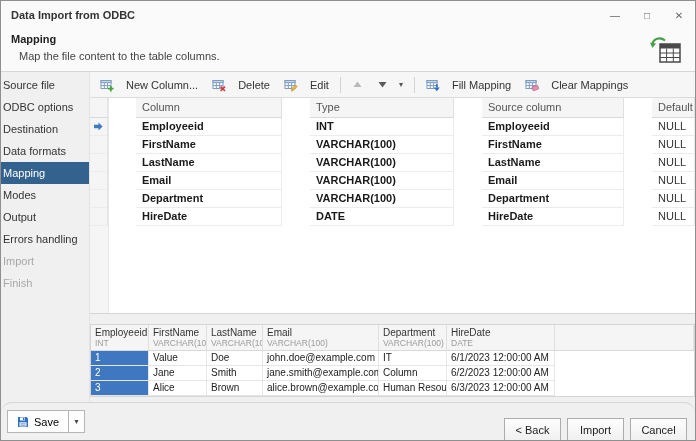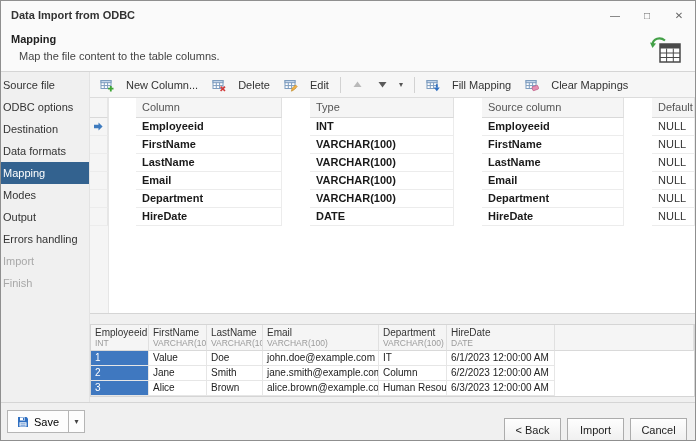--- a/index.html
+++ b/index.html
@@ -63,21 +63,21 @@
           padding:2px 4px; overflow:hidden; }
   .pv-hn { font-size:10px; color:#333; line-height:11px; white-space:nowrap; }
   .pv-ht { font-size:8.5px; color:#9b9b9b; line-height:10px; white-space:nowrap; }
   .pv-cell { height:15px; line-height:14px; font-size:10px; padding:0 4px; border-right:1px solid #e6e6e6;
              border-bottom:1px solid #e6e6e6; white-space:nowrap; overflow:hidden; color:#222; }
   .pv-key { background:var(--row-key-blue, #3f78c0); color:#fff; }
   .pv-fill { border-right:none; border-bottom:none; background:#fff; }
 
   
   .footer { position:absolute; left:0; right:0; bottom:0; height:38px; background:#f0f0f0;
-            border-top:1px solid #d5d5d5; display:flex; align-items:center; }
+            border-top:1px solid #d5d5d5; display:flex; align-items:center;border-radius:11px; }
   .save-split { display:flex; margin-left:6px; height:23px; }
   .save-main { display:flex; align-items:center; gap:5px; padding:0 9px; background:#fdfdfd;
                border:1px solid #b5b5b5; font-size:11px; font-family:inherit; cursor:default; }
   .save-caret { width:16px; display:flex; align-items:center; justify-content:center; background:#fdfdfd;
                 border:1px solid #b5b5b5; border-left:none; font-size:8px; color:#444; cursor:default; }
   .footer-right { margin-left:auto; display:flex; gap:6px; margin-right:8px;margin-top:16px; }
   .btn { min-width:57px; height:23px; background:linear-gradient(#fefefe, #f0f0f0);
          border:1px solid #acacac; font-size:11px; font-family:inherit; color:#222; cursor:default; }
   .btn.focused { border-color:var(--accent-blue, #2f6fc1); box-shadow:inset 0 0 0 1px rgba(63,120,192,.35); }
 </style>

